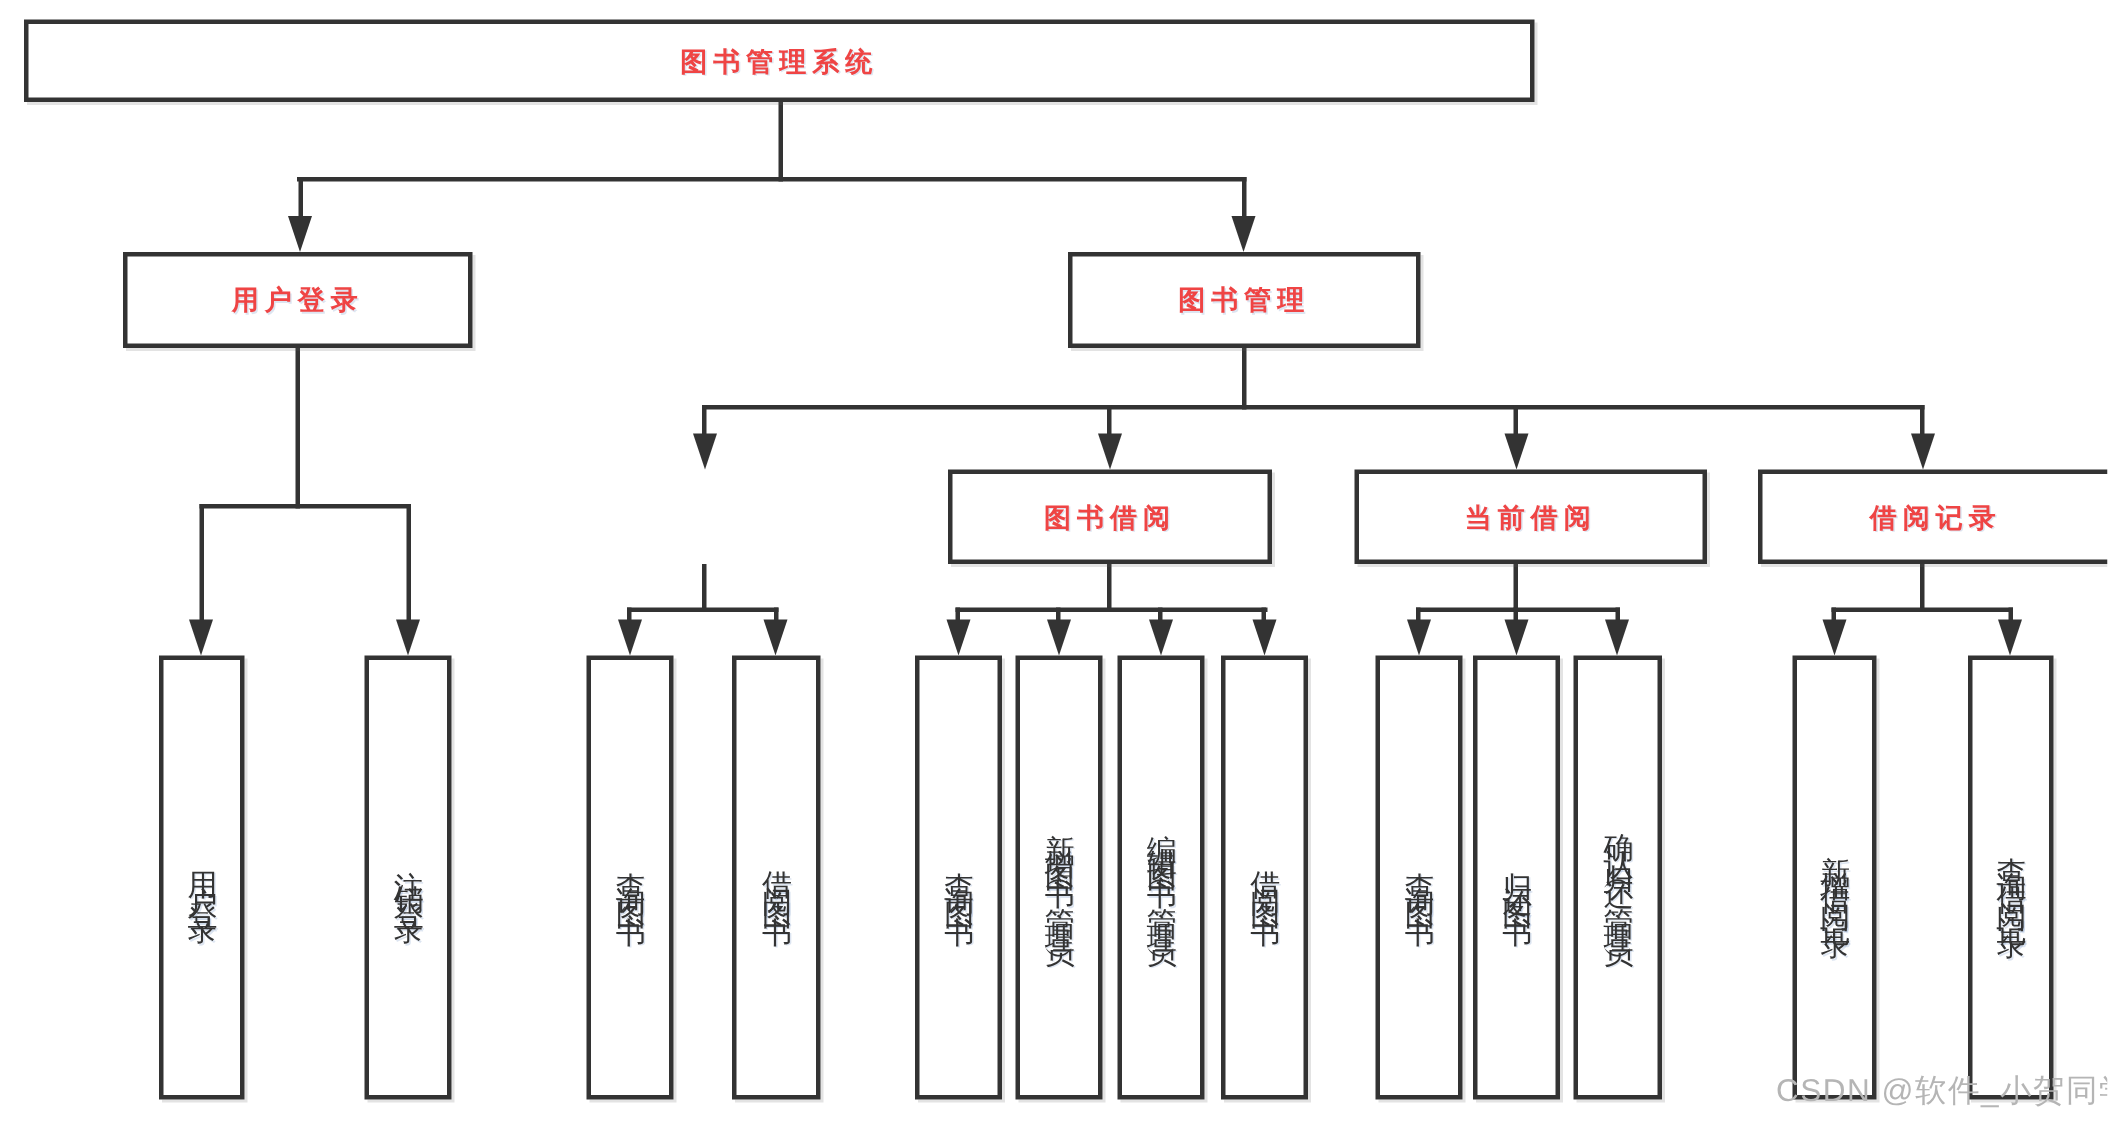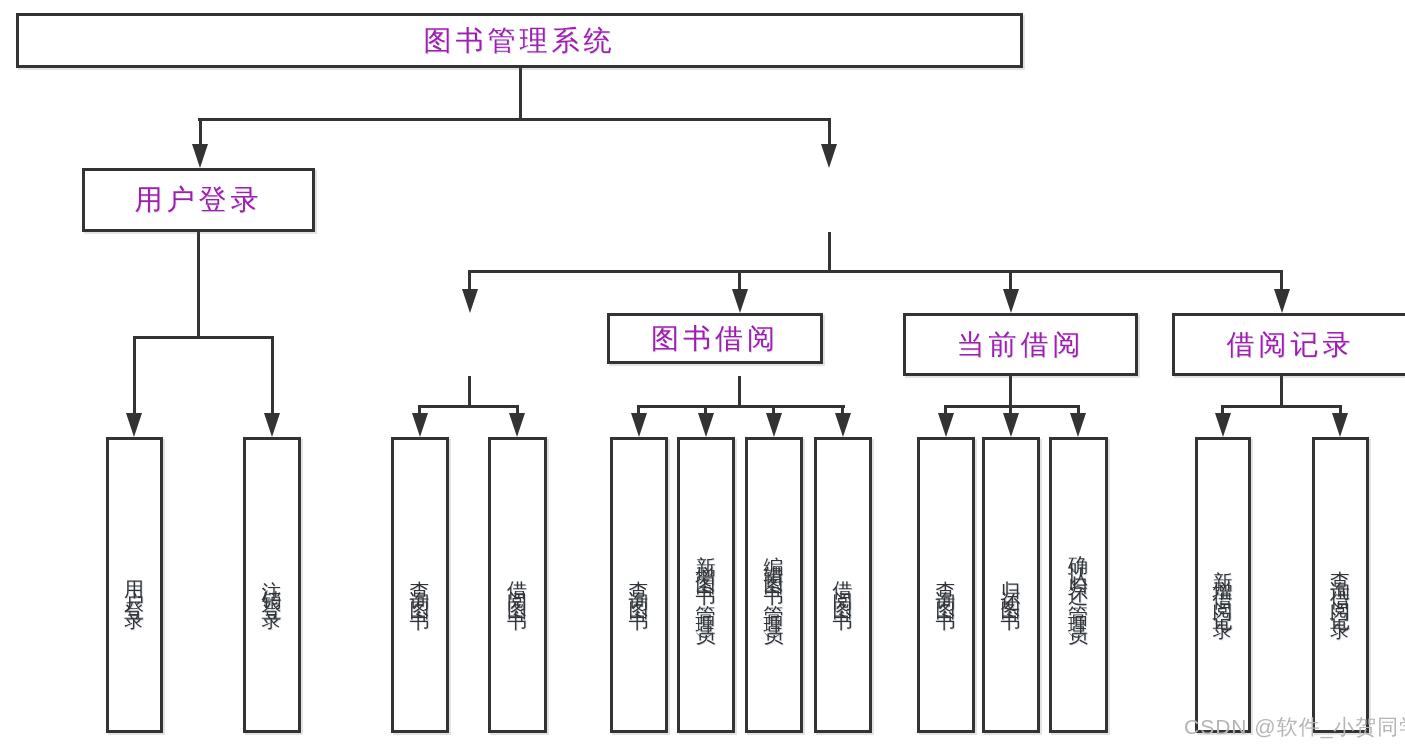--- a/index.html
+++ b/index.html
@@ -15,25 +15,26 @@
     box-sizing:border-box;
     border:3px solid #333333;
     background:#ffffff;
     display:flex;
     align-items:center;
     justify-content:center;
     box-shadow:2px 2px 0 rgba(100,100,100,0.18);
     z-index:2;
   }
   .hlabel{
-    color:#a21caf;
-    font-size:28px;
+    color:#ef4444;
+    font-size:18px;
     letter-spacing:4px;
     white-space:nowrap;
     text-shadow:1px 1px 0 rgba(120,150,200,0.25);
+    font-weight:bold;
   }
   .vlabel{
     color:#333333;
     font-size:20px;
     letter-spacing:10px;
     line-height:1;
     writing-mode:vertical-rl;
     text-orientation:mixed;
     white-space:nowrap;
     text-shadow:1px 1px 0 rgba(120,150,200,0.25);
@@ -73,40 +74,43 @@
   <div class="vline" style="left:519px;top:68px;width:3px;height:53px"></div>
   <div class="hline" style="left:198px;top:118px;width:633px;height:3px"></div>
   <div class="vline" style="left:199px;top:118px;width:3px;height:28px"></div>
   <div class="vline" style="left:828px;top:118px;width:3px;height:28px"></div>
   <div class="arrow" style="left:192px;top:144px"></div>
   <div class="arrow" style="left:821px;top:144px"></div>
 
   <div class="box" style="left:82px;top:168px;width:233px;height:64px">
     <span class="hlabel">用户登录</span>
   </div>
+  <div class="box" style="left:712px;top:168px;width:235px;height:64px">
+    <span class="hlabel">图书管理</span>
+  </div>
 
   <div class="vline" style="left:197px;top:232px;width:3px;height:107px"></div>
   <div class="hline" style="left:133px;top:336px;width:140px;height:3px"></div>
   <div class="vline" style="left:133px;top:336px;width:3px;height:80px"></div>
   <div class="vline" style="left:271px;top:336px;width:3px;height:80px"></div>
   <div class="arrow" style="left:126px;top:413px"></div>
   <div class="arrow" style="left:264px;top:413px"></div>
 
   <div class="vline" style="left:828px;top:232px;width:3px;height:41px"></div>
   <div class="hline" style="left:468px;top:270px;width:815px;height:3px"></div>
   <div class="vline" style="left:468px;top:270px;width:3px;height:22px"></div>
   <div class="vline" style="left:738px;top:270px;width:3px;height:22px"></div>
   <div class="vline" style="left:1009px;top:270px;width:3px;height:22px"></div>
   <div class="vline" style="left:1280px;top:270px;width:3px;height:22px"></div>
   <div class="arrow" style="left:462px;top:289px"></div>
   <div class="arrow" style="left:732px;top:289px"></div>
   <div class="arrow" style="left:1003px;top:289px"></div>
   <div class="arrow" style="left:1274px;top:289px"></div>
 
-  <div class="box" style="left:607px;top:313px;width:216px;height:51px">
+  <div class="box" style="left:632px;top:313px;width:216px;height:63px">
     <span class="hlabel">图书借阅</span>
   </div>
   <div class="box" style="left:903px;top:313px;width:235px;height:63px">
     <span class="hlabel">当前借阅</span>
   </div>
   <div class="box" style="left:1172px;top:313px;width:237px;height:63px">
     <span class="hlabel">借阅记录</span>
   </div>
 
   <div class="vline" style="left:468px;top:376px;width:3px;height:31px"></div>

